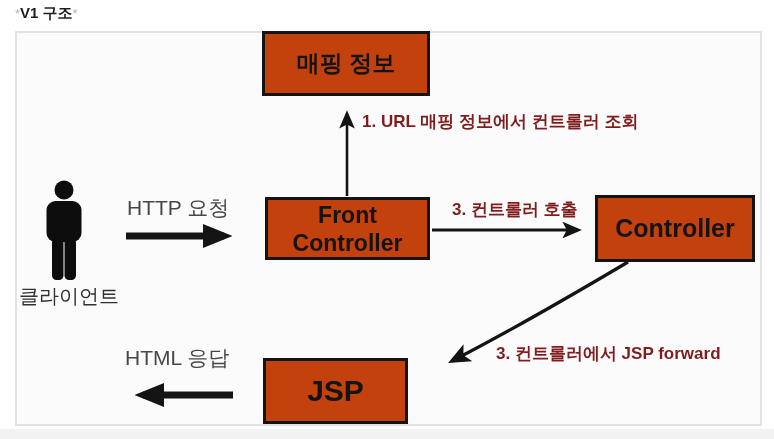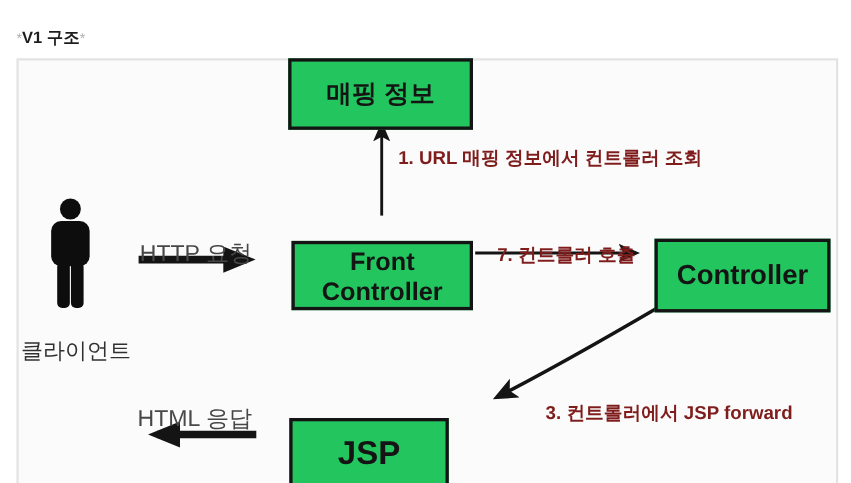--- a/index.html
+++ b/index.html
@@ -2,37 +2,37 @@
 <html><head>
 <meta charset="utf-8">
 <style>
   html,body{margin:0;padding:0;}
   body{
     width:774px;height:439px;position:relative;overflow:hidden;
     background:#ffffff;
     font-family:"Liberation Sans","DejaVu Sans",sans-serif;
     -webkit-font-smoothing:antialiased;
   }
-  .abs{position:absolute;margin-top:22px;}
+  .abs{position:absolute;}
 
   
   .page-title{left:15px;top:3px;font-size:15px;line-height:20px;color:#222;}
   .page-title .ast{color:#b3b3b3;font-weight:400;font-size:13px;}
   .page-title .ttl{font-weight:700;color:#1d1d1d;}
 
   
   .frame{
     left:15px;top:31px;width:743px;height:391px;
     background:#fbfbfb;border:2px solid #e3e3e3;
   }
   .bottom-strip{left:0;top:429px;width:774px;height:10px;background:#f2f2f2;}
 
   
   .dbox{
-    background:#22c55e;border:3px solid #141414;
+    background:#c2410c;border:3px solid #141414;
     display:flex;align-items:center;justify-content:center;
     text-align:center;font-weight:700;color:#141414;box-sizing:border-box;
   }
   .box-mapping   {left:262px;top:31px; width:168px;height:65px;font-size:23px;}
   .box-front     {left:265px;top:197px;width:165px;height:63px;font-size:23px;line-height:28px;}
   .box-controller{left:595px;top:195px;width:160px;height:67px;font-size:25px;}
   .box-jsp       {left:263px;top:358px;width:145px;height:66px;font-size:30px;}
 
   
   .step-label{font-weight:700;color:#7f1d1d;font-size:17px;white-space:nowrap;}
@@ -99,19 +99,19 @@
 
 <div class="abs dbox box-controller">
   <span>Controller</span>
 </div>
 
 <div class="abs dbox box-jsp">
   <span>JSP</span>
 </div>
 
 <div class="abs step-label lbl-step1">1. URL 매핑 정보에서 컨트롤러 조회</div>
-<div class="abs step-label lbl-step2">7. 컨트롤러 호출</div>
+<div class="abs step-label lbl-step2">3. 컨트롤러 호출</div>
 <div class="abs step-label lbl-step3">3. 컨트롤러에서 JSP forward</div>
 
 <div class="abs io-label lbl-http">HTTP 요청</div>
 <div class="abs io-label lbl-html">HTML 응답</div>
 
 <div class="abs actor-label">클라이언트</div>
 
 </body></html>

